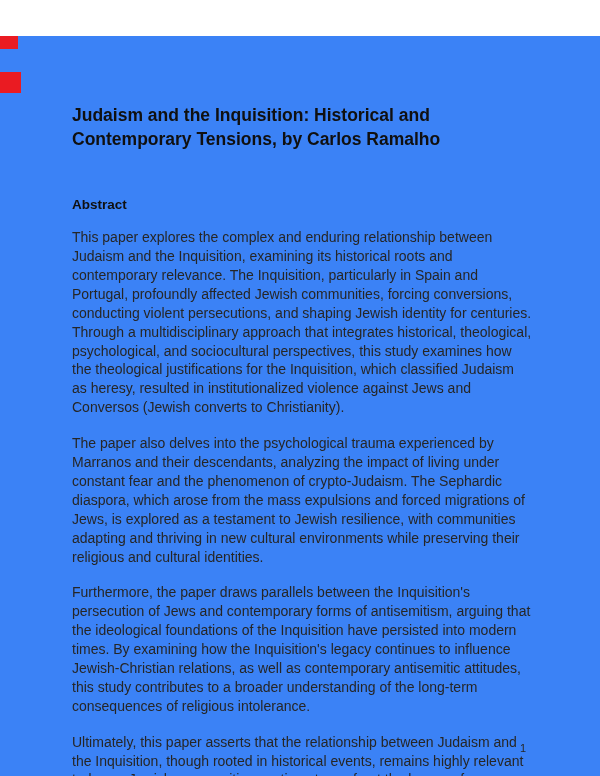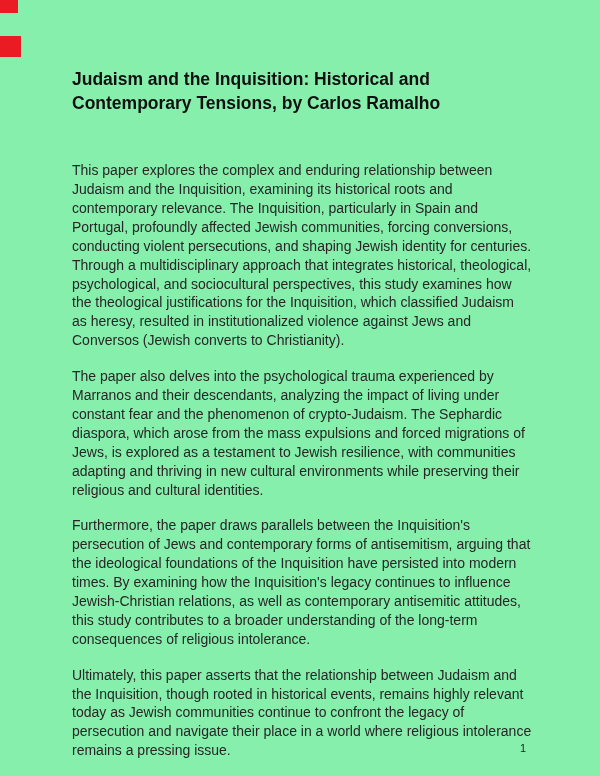--- a/index.html
+++ b/index.html
@@ -11,21 +11,22 @@
     height: 776px;
     background: #ffffff;
     font-family: "Liberation Sans", sans-serif;
     position: relative;
     overflow: hidden;
     color: #1f1f1f;
   }
   .page {
     position: absolute;
     inset: 0;
-    background: #86efac;
+    background: #3b82f6;
+    margin-top: 36px;
   }
   .content {
     position: absolute;
     top: 68px;
     left: 72px;
     width: 460px;
   }
   .paper-title {
     font-size: 17.5px;
     font-weight: bold;
@@ -75,20 +76,21 @@
 
 <div class="page">
 
   <span class="corner-marker top"></span>
   <span class="corner-marker lower"></span>
 
   <div class="content">
 
     <h1 class="paper-title">Judaism and the Inquisition: Historical and Contemporary Tensions, by Carlos Ramalho</h1>
 
+    <h2 class="abstract-heading">Abstract</h2>
 
     <p class="body-paragraph">This paper explores the complex and enduring relationship between Judaism and the Inquisition, examining its historical roots and contemporary relevance. The Inquisition, particularly in Spain and Portugal, profoundly affected Jewish communities, forcing conversions, conducting violent persecutions, and shaping Jewish identity for centuries. Through a multidisciplinary approach that integrates historical, theological, psychological, and sociocultural perspectives, this study examines how the theological justifications for the Inquisition, which classified Judaism as heresy, resulted in institutionalized violence against Jews and Conversos (Jewish converts to Christianity).</p>
 
     <p class="body-paragraph">The paper also delves into the psychological trauma experienced by Marranos and their descendants, analyzing the impact of living under constant fear and the phenomenon of crypto-Judaism. The Sephardic diaspora, which arose from the mass expulsions and forced migrations of Jews, is explored as a testament to Jewish resilience, with communities adapting and thriving in new cultural environments while preserving their religious and cultural identities.</p>
 
     <p class="body-paragraph">Furthermore, the paper draws parallels between the Inquisition's persecution of Jews and contemporary forms of antisemitism, arguing that the ideological foundations of the Inquisition have persisted into modern times. By examining how the Inquisition's legacy continues to influence Jewish-Christian relations, as well as contemporary antisemitic attitudes, this study contributes to a broader understanding of the long-term consequences of religious intolerance.</p>
 
     <p class="body-paragraph">Ultimately, this paper asserts that the relationship between Judaism and the Inquisition, though rooted in historical events, remains highly relevant today as Jewish communities continue to confront the legacy of persecution and navigate their place in a world where religious intolerance remains a pressing issue.</p>
 
   </div>

